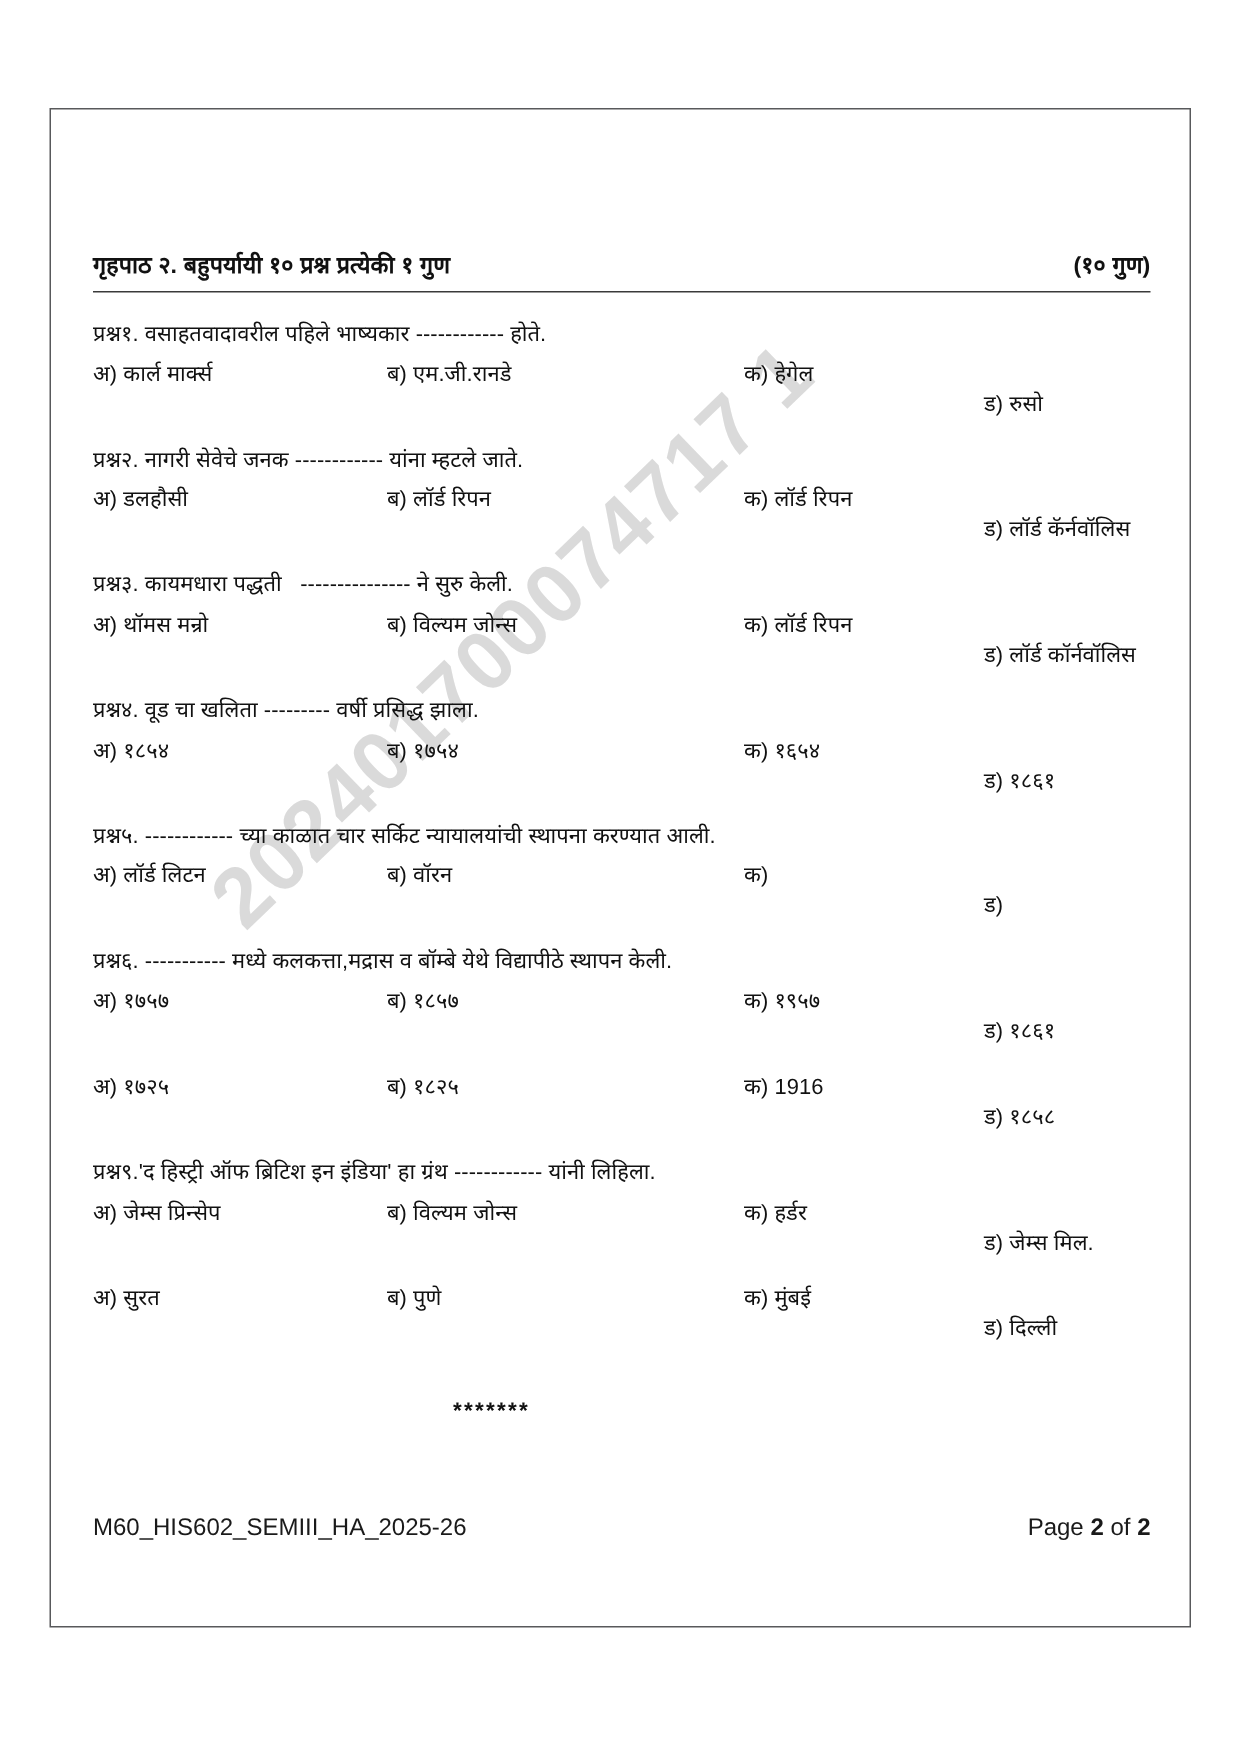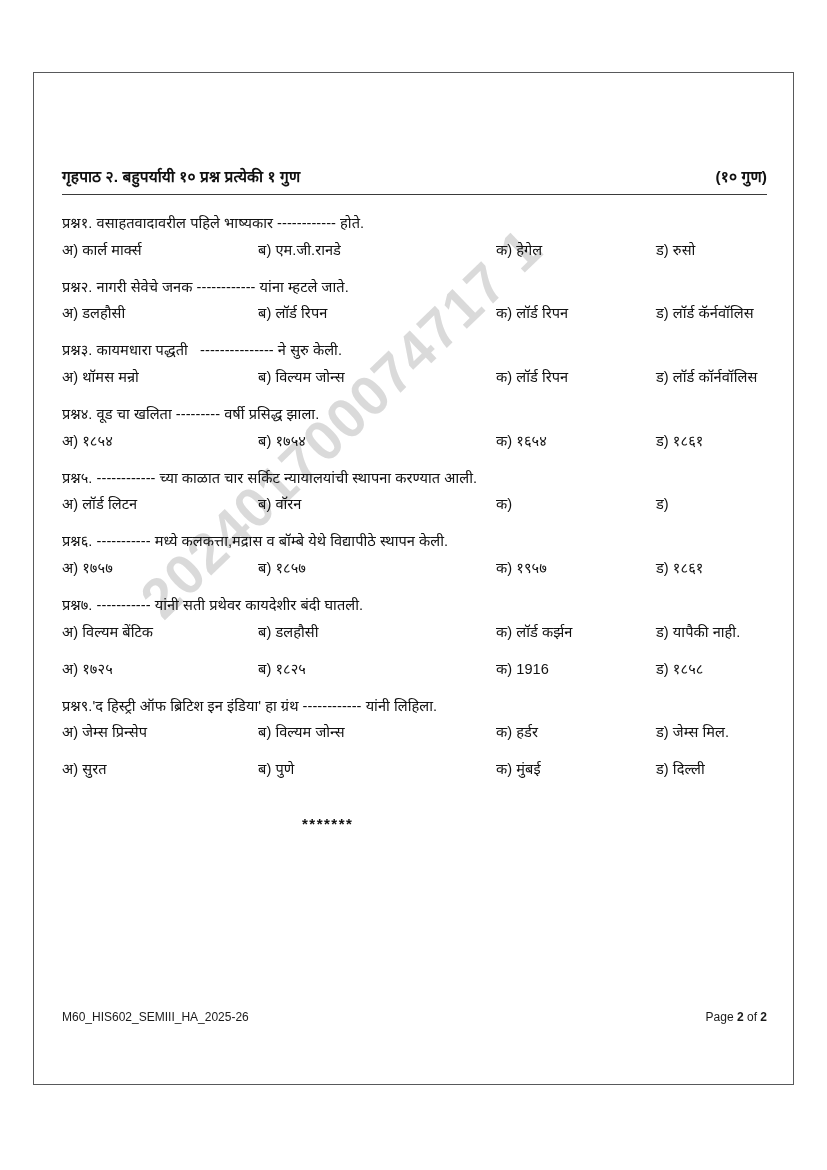--- a/index.html
+++ b/index.html
@@ -110,42 +110,42 @@
     line-height: 1.3;
     letter-spacing: 0.05px;
   }
   .option {
     display: block;
     white-space: nowrap;
   }
   .option.col-a { width: 196px; flex: 0 0 196px; }
   .option.col-b { width: 200px; flex: 0 0 200px; }
   .option.col-c { width: 160px; flex: 0 0 160px; margin-left: 38px; }
-  .option.col-d { width: 149px; flex: 0 0 149px; }
+  .option.col-d { width: 149px; flex: 0 0 149px; margin-top: 20px; }
 
   
   #end-mark {
     margin-top: 36px;
     margin-left: 240px;
     font-size: 15px;
     font-weight: 700;
     letter-spacing: 1.5px;
     color: #111;
   }
 
   
   #page-footer {
     position: absolute;
     left: 62px;
     top: 1010px;
     width: 705px;
     display: flex;
     justify-content: space-between;
     align-items: baseline;
-    font-size: 12px;
+    font-size: 16px;
     color: #1a1a1a;
     z-index: 3;
   }
   #footer-code { white-space: nowrap; }
   #footer-pagination { white-space: nowrap; margin-left: 46px; }
   #footer-pagination b { font-weight: 700; }
   .pg-piece { display: inline; }
 </style>
 </head>
 <body>
@@ -222,29 +222,20 @@
       <div class="question-block">
         <div class="question-text">प्रश्न६. ----------- मध्ये कलकत्ता,मद्रास व बॉम्बे येथे विद्यापीठे स्थापन केली.</div>
         <div class="options-row">
           <span class="option col-a">अ) १७५७</span>
           <span class="option col-b">ब) १८५७</span>
           <span class="option col-c">क) १९५७</span>
           <span class="option col-d">ड) १८६१</span>
         </div>
       </div>
 
-      <div class="question-block">
-        <div class="question-text">प्रश्न७. ----------- यांनी सती प्रथेवर कायदेशीर बंदी घातली.</div>
-        <div class="options-row">
-          <span class="option col-a">अ) विल्यम बेंटिक</span>
-          <span class="option col-b">ब) डलहौसी</span>
-          <span class="option col-c">क) लॉर्ड कर्झन</span>
-          <span class="option col-d">ड) यापैकी नाही.</span>
-        </div>
-      </div>
 
       <div class="question-block">
         <div class="options-row">
           <span class="option col-a">अ) १७२५</span>
           <span class="option col-b">ब) १८२५</span>
           <span class="option col-c">क) 1916</span>
           <span class="option col-d">ड) १८५८</span>
         </div>
       </div>
 

